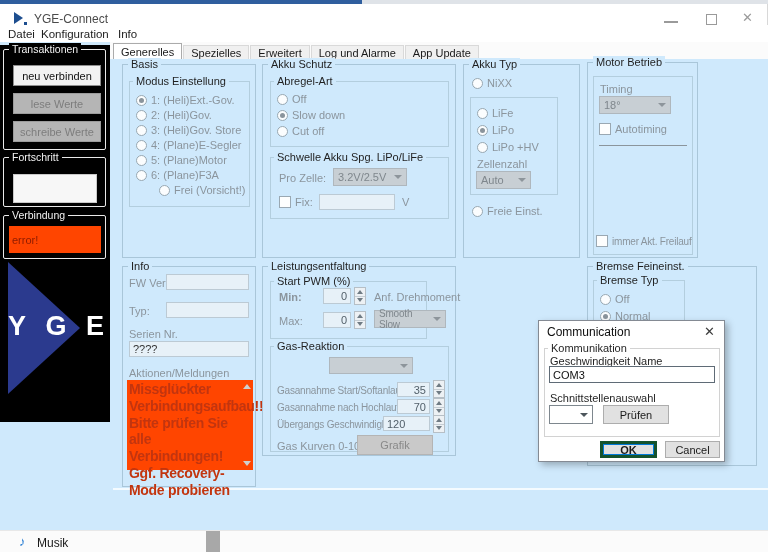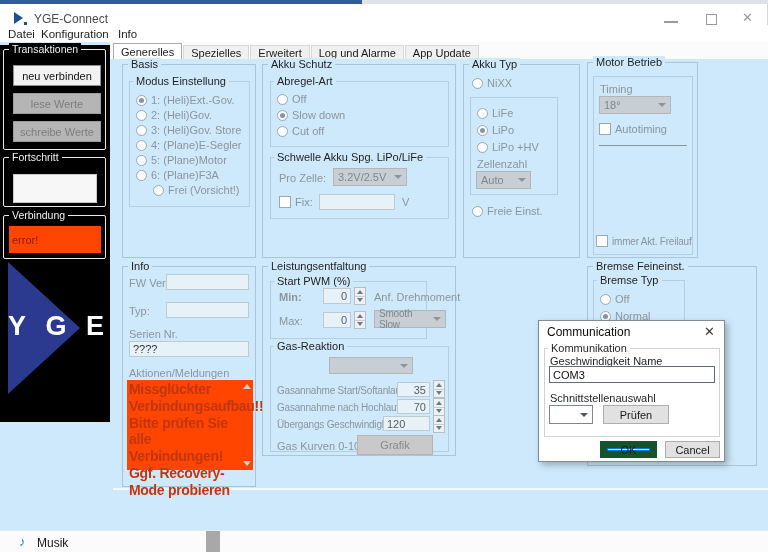--- a/index.html
+++ b/index.html
@@ -92,21 +92,21 @@
   .gbtn { position:absolute; display:flex; align-items:center; justify-content:center; font-size:11px; }
   .gbtn.dis { background:#c9c9c9; color:#898989; border:1px solid #b4b4b4; }
 
   
   .dialog { left:538px; top:320px; width:187px; height:142px; background:#fff; border:1px solid #848a93; box-shadow:3px 3px 7px rgba(0,0,0,0.28); z-index:50; }
   .dlg-title { position:absolute; left:8px; top:4px; font-size:12px; color:#0d0d0d; }
   .dlg-close { position:absolute; right:9px; top:3px; font-size:13px; color:#3b3b3b; }
   .dlg-grp { position:absolute; left:5px; top:27px; width:176px; height:89px; border:1px solid #d2d2d2; }
   .dlg-grp .lbl { position:absolute; top:-7px; left:3px; background:#fff; padding:0 3px; font-size:11px; color:#1f1f1f; }
   .btn { position:absolute; background:#e1e1e1; border:1px solid #adadad; display:flex; align-items:center; justify-content:center; font-size:11px; color:#1a1a1a; }
-  .btn.focus { border:7px solid #14532d; box-shadow:inset 0 0 0 1px #0078d7; }
+  .btn.focus { border:3px solid #14532d; box-shadow:inset 0 0 0 1px #0078d7;font-weight:bold; }
 
   
   .below { left:0; top:530px; width:768px; height:22px; background:#fbfbfb; border-top:1px solid #e8e8e8; }
   .music-note { position:absolute; left:19px; top:3px; color:#2a7fd4; font-size:13px; }
   .music-label { position:absolute; left:37px; top:5px; font-size:12px; color:#151515; }
   .gray-block { position:absolute; left:206px; top:0; width:14px; height:22px; background:#a8a8a8; }
 </style>
 </head>
 <body>
 
@@ -190,21 +190,21 @@
             <span class="glbl">4: (Plane)E-Segler</span>
           </div>
         <div class="row" style="left:6px; top:72px;">
             <span class="radio"></span>
             <span class="glbl">5: (Plane)Motor</span>
           </div>
         <div class="row" style="left:6px; top:87px;">
             <span class="radio"></span>
             <span class="glbl">6: (Plane)F3A</span>
           </div>
-        <div class="row" style="left:10px; top:102px;padding-left:13px;">
+        <div class="row" style="left:16px; top:102px;padding-left:13px;">
             <span class="radio"></span>
             <span class="glbl">Frei (Vorsicht!)</span>
           </div>
       </div>
     </div>
 
     <div class="grp" style="left:149px; top:5px; width:194px; height:194px;">
       <span class="lbl">Akku Schutz</span>
       <div class="igrp" style="left:7px; top:16px; width:179px; height:66px;">
         <span style="position:absolute;top:-7px;left:3px;background:#cfe9fc;padding:0 3px;font-size:11px;color:#1f1f1f;">Abregel-Art</span>

